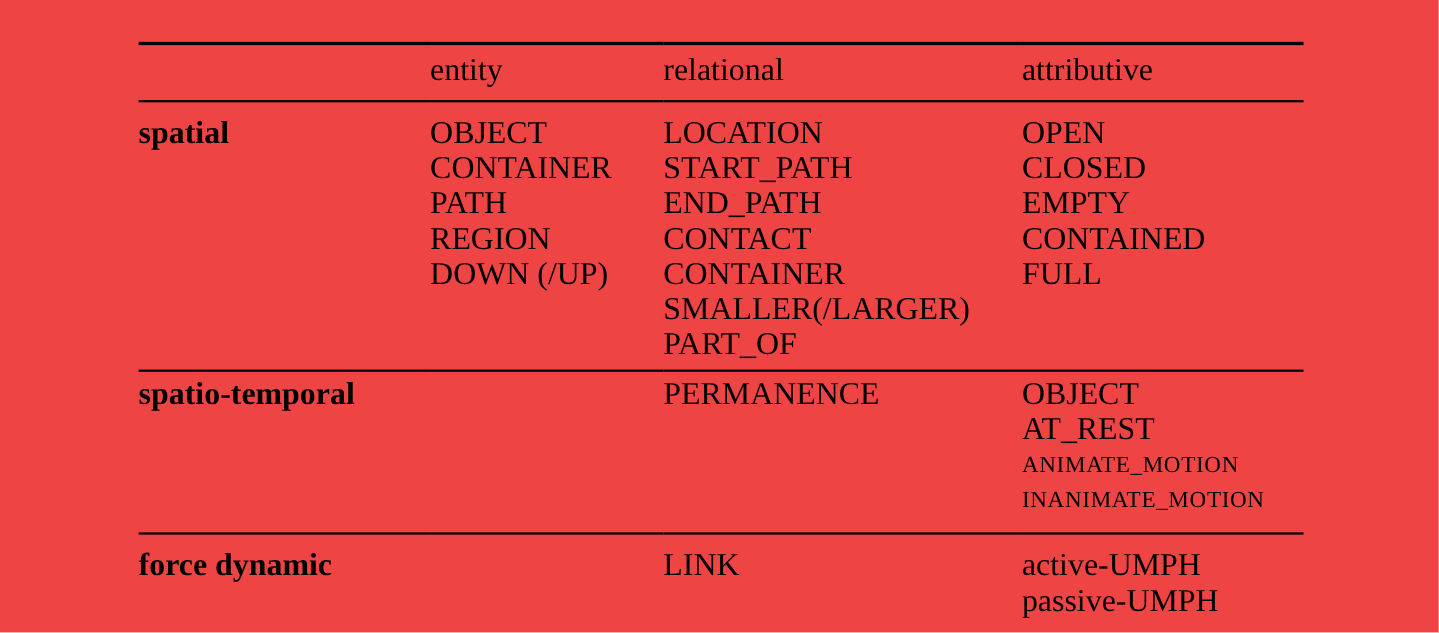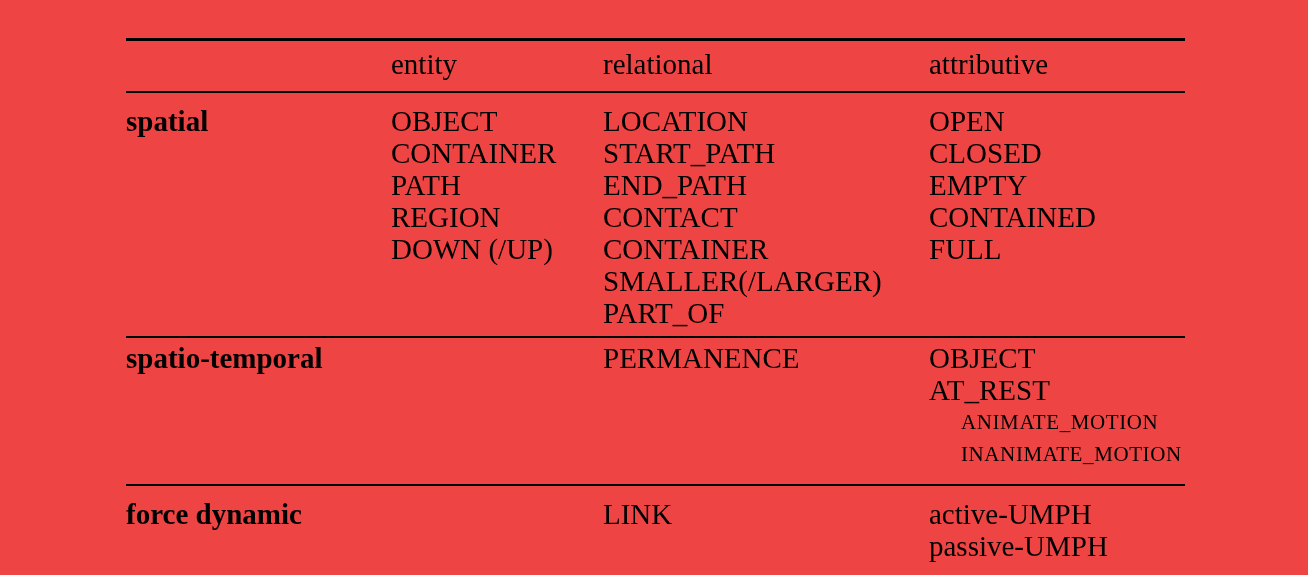--- a/index.html
+++ b/index.html
@@ -90,21 +90,20 @@
     height: 32px;
     line-height: 32px;
     white-space: pre;
   }
 
   
   .stack .line.small {
     font-size: 21px;
     line-height: 32px;
     letter-spacing: 0.6px;
-    margin-left: 32px;
   }
 
   
   tr.row-spatial > td        { padding-top: 12px; padding-bottom: 7px; margin-top: 27px; }
   tr.row-spatiotemporal > td { padding-top: 4px; padding-bottom: 14px; }
   tr.row-forcedynamic > td   { padding-top: 12px; padding-bottom: 14px; }
 
   .empty-cell { display: block; height: 0; }
 </style>
 </head>

